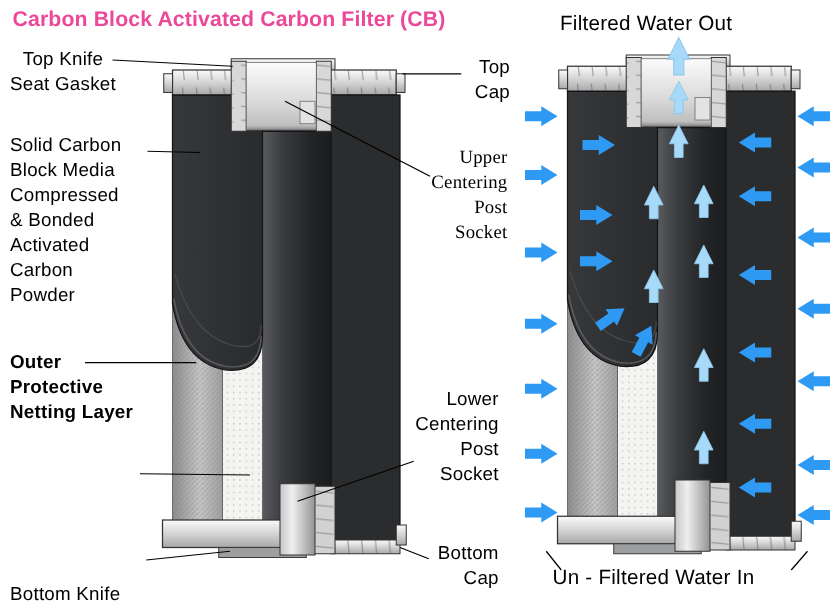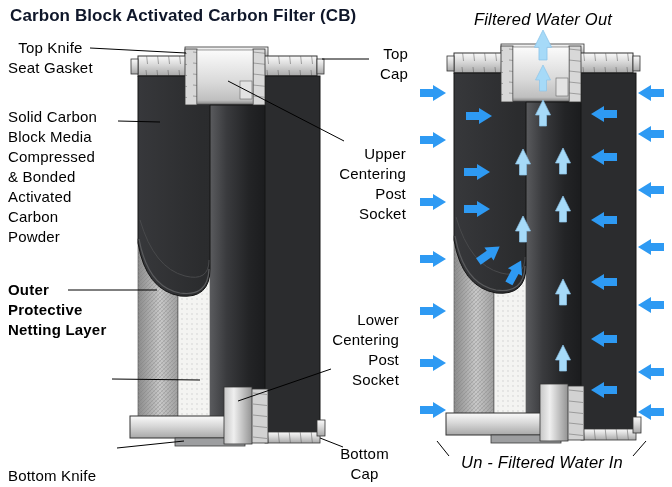--- a/index.html
+++ b/index.html
@@ -2,22 +2,22 @@
 <html style="--inflow-arrow: #2E9AF3; --outflow-arrow: #A6DAF8; --outflow-arrow-edge: #8CC4EA; --carbon-block: #2B2C2E; --metal-light: #D8D8D8;"><head>
 <meta charset="utf-8">
 <style>
   html,body{margin:0;padding:0;background:#fff;}
   .canvas{position:relative;width:672px;height:487px;background:#fff;overflow:hidden;
           font-family:"Liberation Sans",sans-serif;}
   .canvas svg{position:absolute;left:0;top:0;}
   .lbl{position:absolute;font:15px/20px "Liberation Sans",sans-serif;color:#000;
        white-space:pre-line;letter-spacing:.2px;}
   .lbl.right{text-align:right;}
-  .lbl.center{text-align:center;font-style:italic;}
-  .title{position:absolute;font:bold 17px/22px "Liberation Sans",sans-serif;color:#0f172a;
+  .lbl.center{text-align:left;}
+  .title{position:absolute;font:bold 17px/22px "Liberation Sans",sans-serif;color:#ec4899;
          white-space:pre;letter-spacing:.1px;}
   .flow-lbl{font-size:16.5px;}
   .inflow{fill:var(--inflow-arrow,#2E9AF3);}
   .outflow{fill:var(--outflow-arrow,#A6DAF8);stroke:var(--outflow-arrow-edge,#8CC4EA);stroke-width:.7;}
   .leader{stroke:#000;stroke-width:1;}
 </style>
 </head>
 <body>
 
 <div class="canvas">
@@ -196,27 +196,27 @@
 Carbon
 Powder</div>
   <div class="lbl" style="left:8px;top:280px;font-weight:bold;">Outer
 Protective
 Netting Layer</div>
   <div class="lbl" style="left:8px;top:437px;margin-top:29px;">Bottom Knife
 Seat Gasket</div>
 
   <div class="lbl right" style="left:348px;top:44px;width:60px;">Top
 Cap</div>
-  <div class="lbl right" style="left:300px;top:144px;width:106px;">Upper
+  <div class="lbl right" style="left:300px;top:116px;width:106px;font-family:Liberation Serif, serif;">Upper
 Centering
 Post
 Socket</div>
   <div class="lbl right" style="left:294px;top:310px;width:105px;">Lower
 Centering
 Post
 Socket</div>
-  <div class="lbl right" style="left:330px;top:444px;width:69px;text-align:center;">Bottom
+  <div class="lbl right" style="left:330px;top:433px;width:69px;">Bottom
 Cap</div>
 
   <div class="lbl center flow-lbl" style="left:448px;top:9px;width:190px;">Filtered Water Out</div>
   <div class="lbl center flow-lbl" style="left:442px;top:452px;width:200px;">Un - Filtered Water In</div>
 
 </div>
 
 </body></html>

